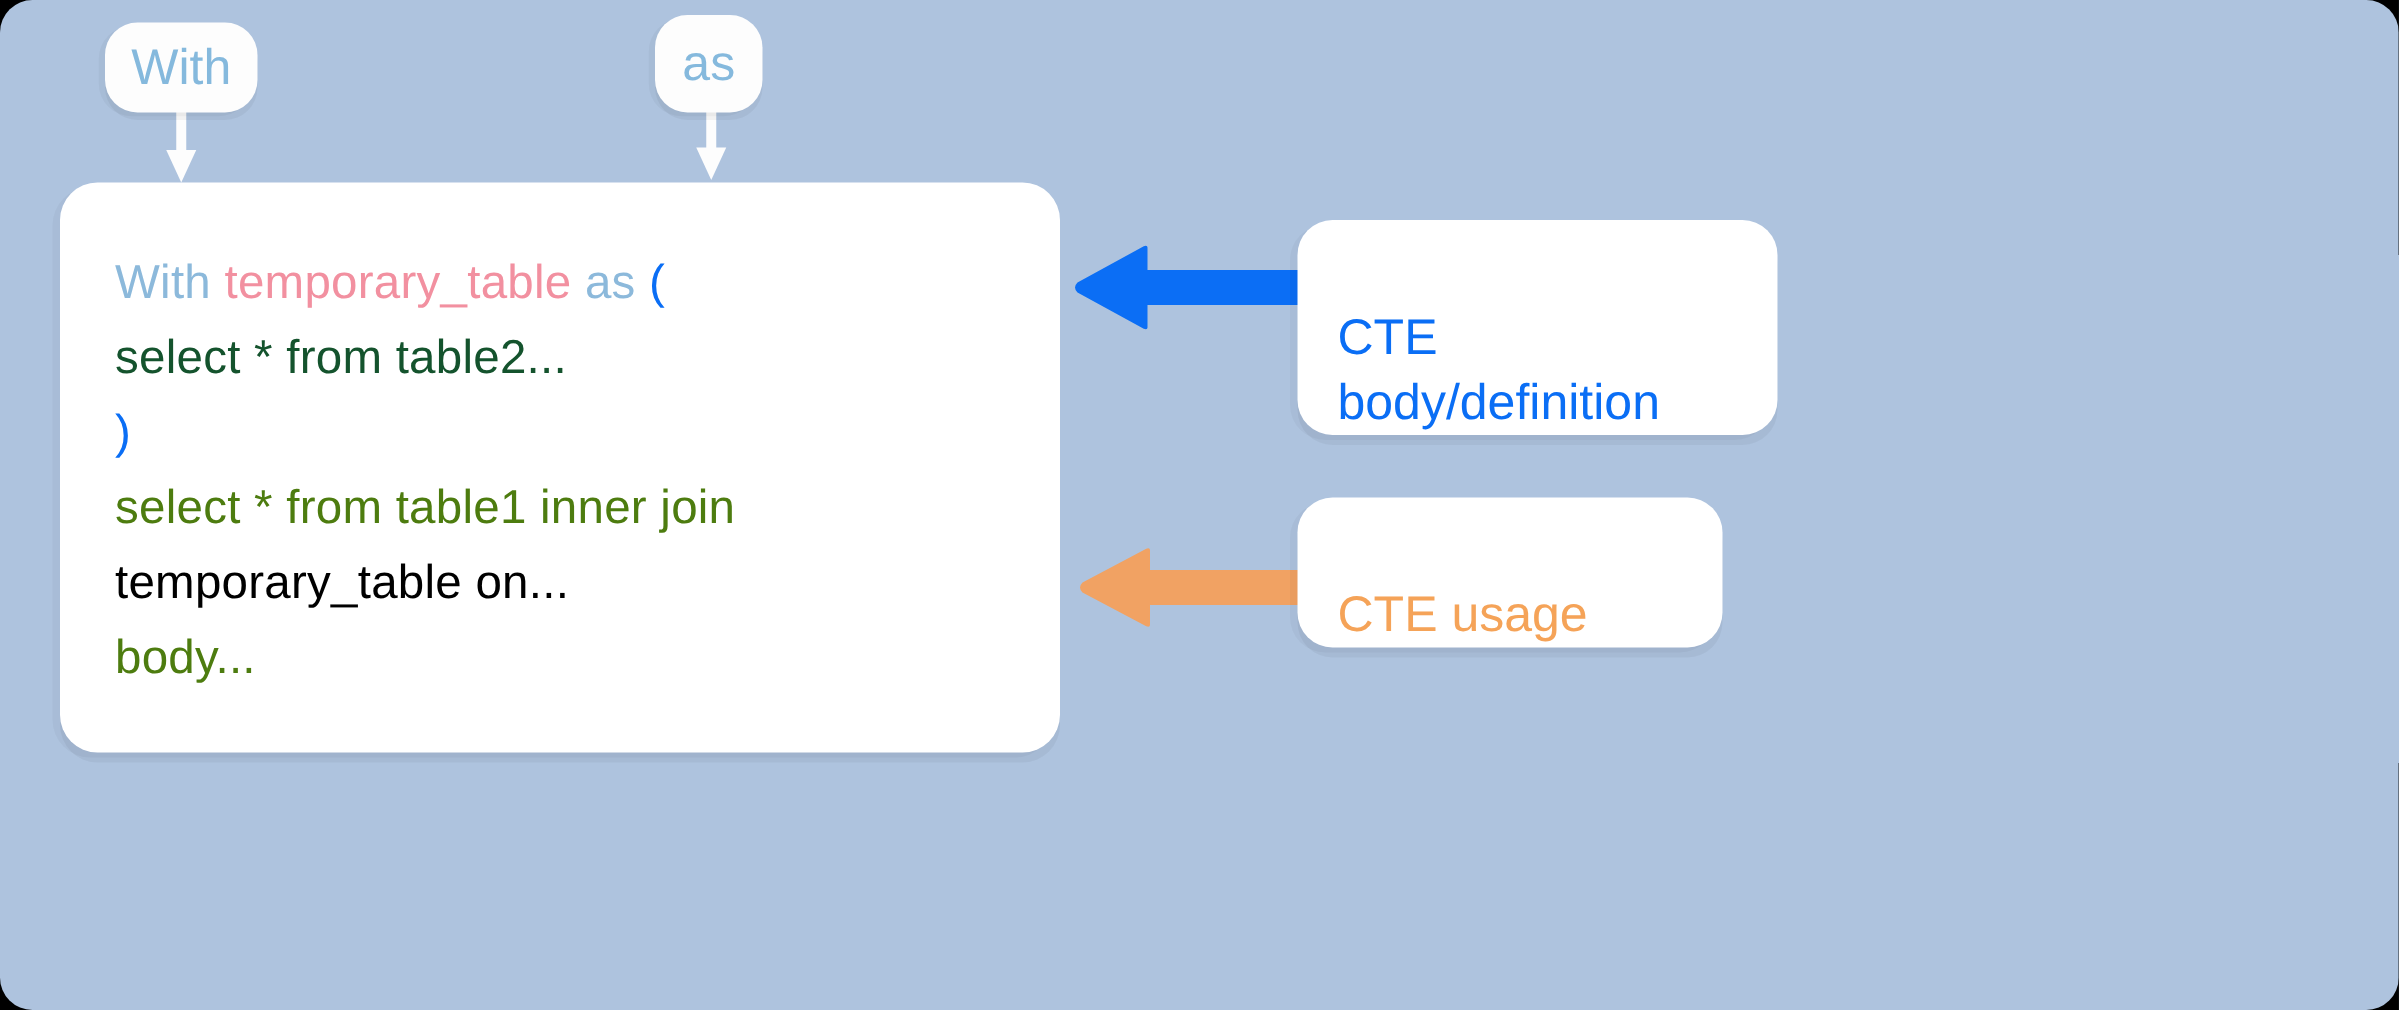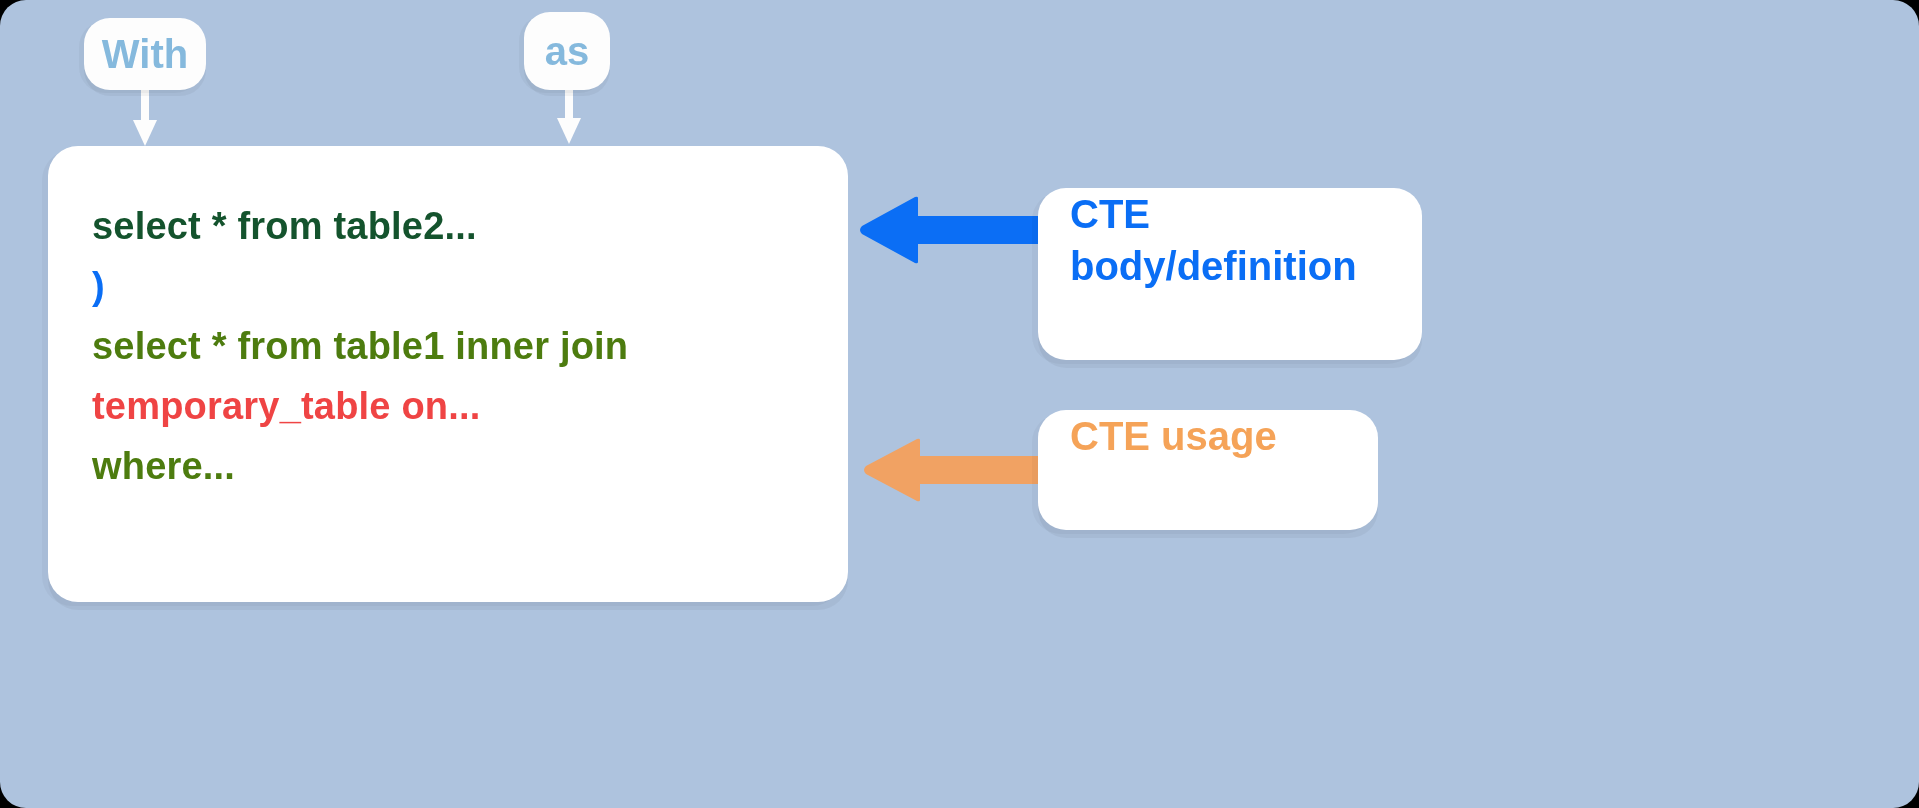--- a/index.html
+++ b/index.html
@@ -13,21 +13,20 @@
     overflow: hidden;
   }
 
   #canvas {
     position: relative;
     width: 1919px;
     height: 808px;
     background: #aec3de;
     border-radius: 26px;
     overflow: hidden;
-    font-weight: bold;
   }
 
   
   .bubble {
     position: absolute;
     display: flex;
     align-items: center;
     justify-content: center;
     background: #fdfdfd;
     border-radius: 26px;
@@ -78,33 +77,32 @@
     white-space: pre;
     letter-spacing: 0.2px;
   }
 
   .tok-with      { color: #8cb9db; }
   .tok-table     { color: #f290a0; }
   .tok-as        { color: #8cb9db; }
   .tok-paren     { color: #0a6ef5; }
   .tok-select    { color: #14532d; }
   .tok-orange    { color: #4d7c0f; }
-  .tok-pink      { color: #ef4444; }
+  .tok-pink      { color: #000000; }
 
   
   .note-card {
     position: absolute;
     background: #ffffff;
     border-radius: 28px;
     box-shadow: 0 8px 0 0 rgba(0,0,0,0.045),
                 -6px 4px 0 0 rgba(0,0,0,0.03);
     z-index: 4;
     display: flex;
-    align-items: flex-start;
-    margin-top: 12px;
+    align-items: flex-end;
   }
   .note-text {
     font-size: 40px;
     line-height: 52px;
     padding-left: 32px;
     padding-right: 20px;
   }
 
   #note-body   { left: 1038px; top: 176px; width: 384px; height: 172px; }
   #note-body .note-text { color: #0a6ef5; }
@@ -137,30 +135,31 @@
     <span class="bubble-label">as</span>
   </div>
   <svg class="stem" style="left:552px; top:84px;" width="34" height="62" viewBox="0 0 34 62">
     <rect x="13" y="0" width="8" height="38" fill="#fdfdfd"></rect>
     <path d="M17 60 L5 34 L29 34 Z" fill="#fdfdfd"></path>
   </svg>
 
   <div id="code-panel">
     <div id="code-block">
 
+      <div class="code-line"><span class="tok-with">With </span><span class="tok-table">temporary_table</span><span class="tok-as"> as </span><span class="tok-paren">(</span></div>
 
       <div class="code-line"><span class="tok-select">select * from table2...</span></div>
 
       <div class="code-line"><span class="tok-paren">)</span></div>
 
       <div class="code-line"><span class="tok-orange">select * from table1 inner join</span></div>
 
       <div class="code-line"><span class="tok-pink">temporary_table on...</span></div>
 
-      <div class="code-line"><span class="tok-orange">where...</span></div>
+      <div class="code-line"><span class="tok-orange">body...</span></div>
 
     </div>
   </div>
 
   <svg class="arrow" id="arrow-body" viewBox="0 0 182 68" preserveAspectRatio="none">
     <path d="M182 20 L60 20 L60 2 Q60 0 57 1 L4 30 Q0 34 4 38 L57 67 Q60 68 60 66 L60 48 L182 48 Z" fill="#0b6ef5"></path>
   </svg>
 
   <div class="note-card" id="note-body">
     <span class="note-text">CTE body/definition</span>

